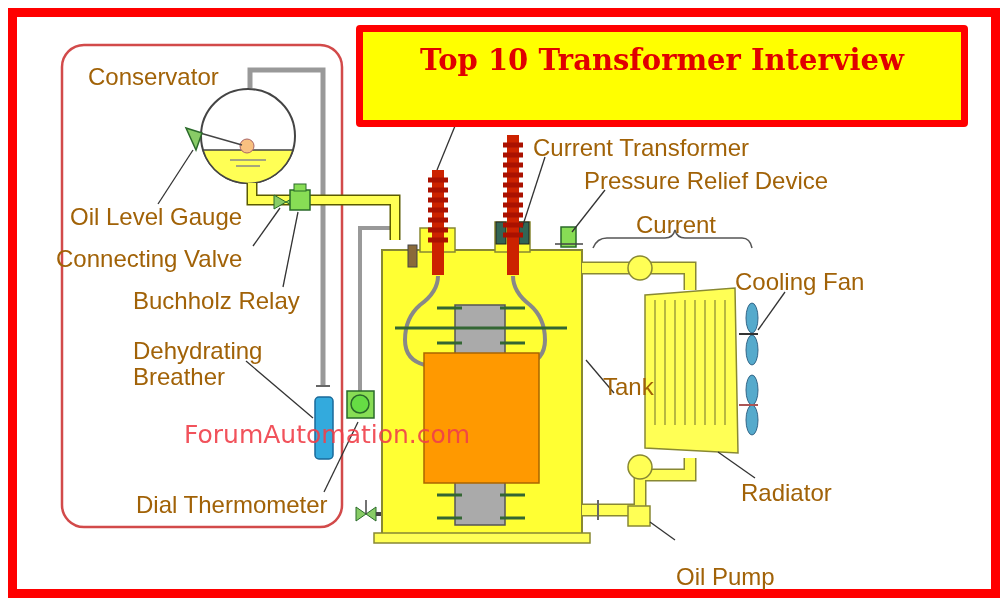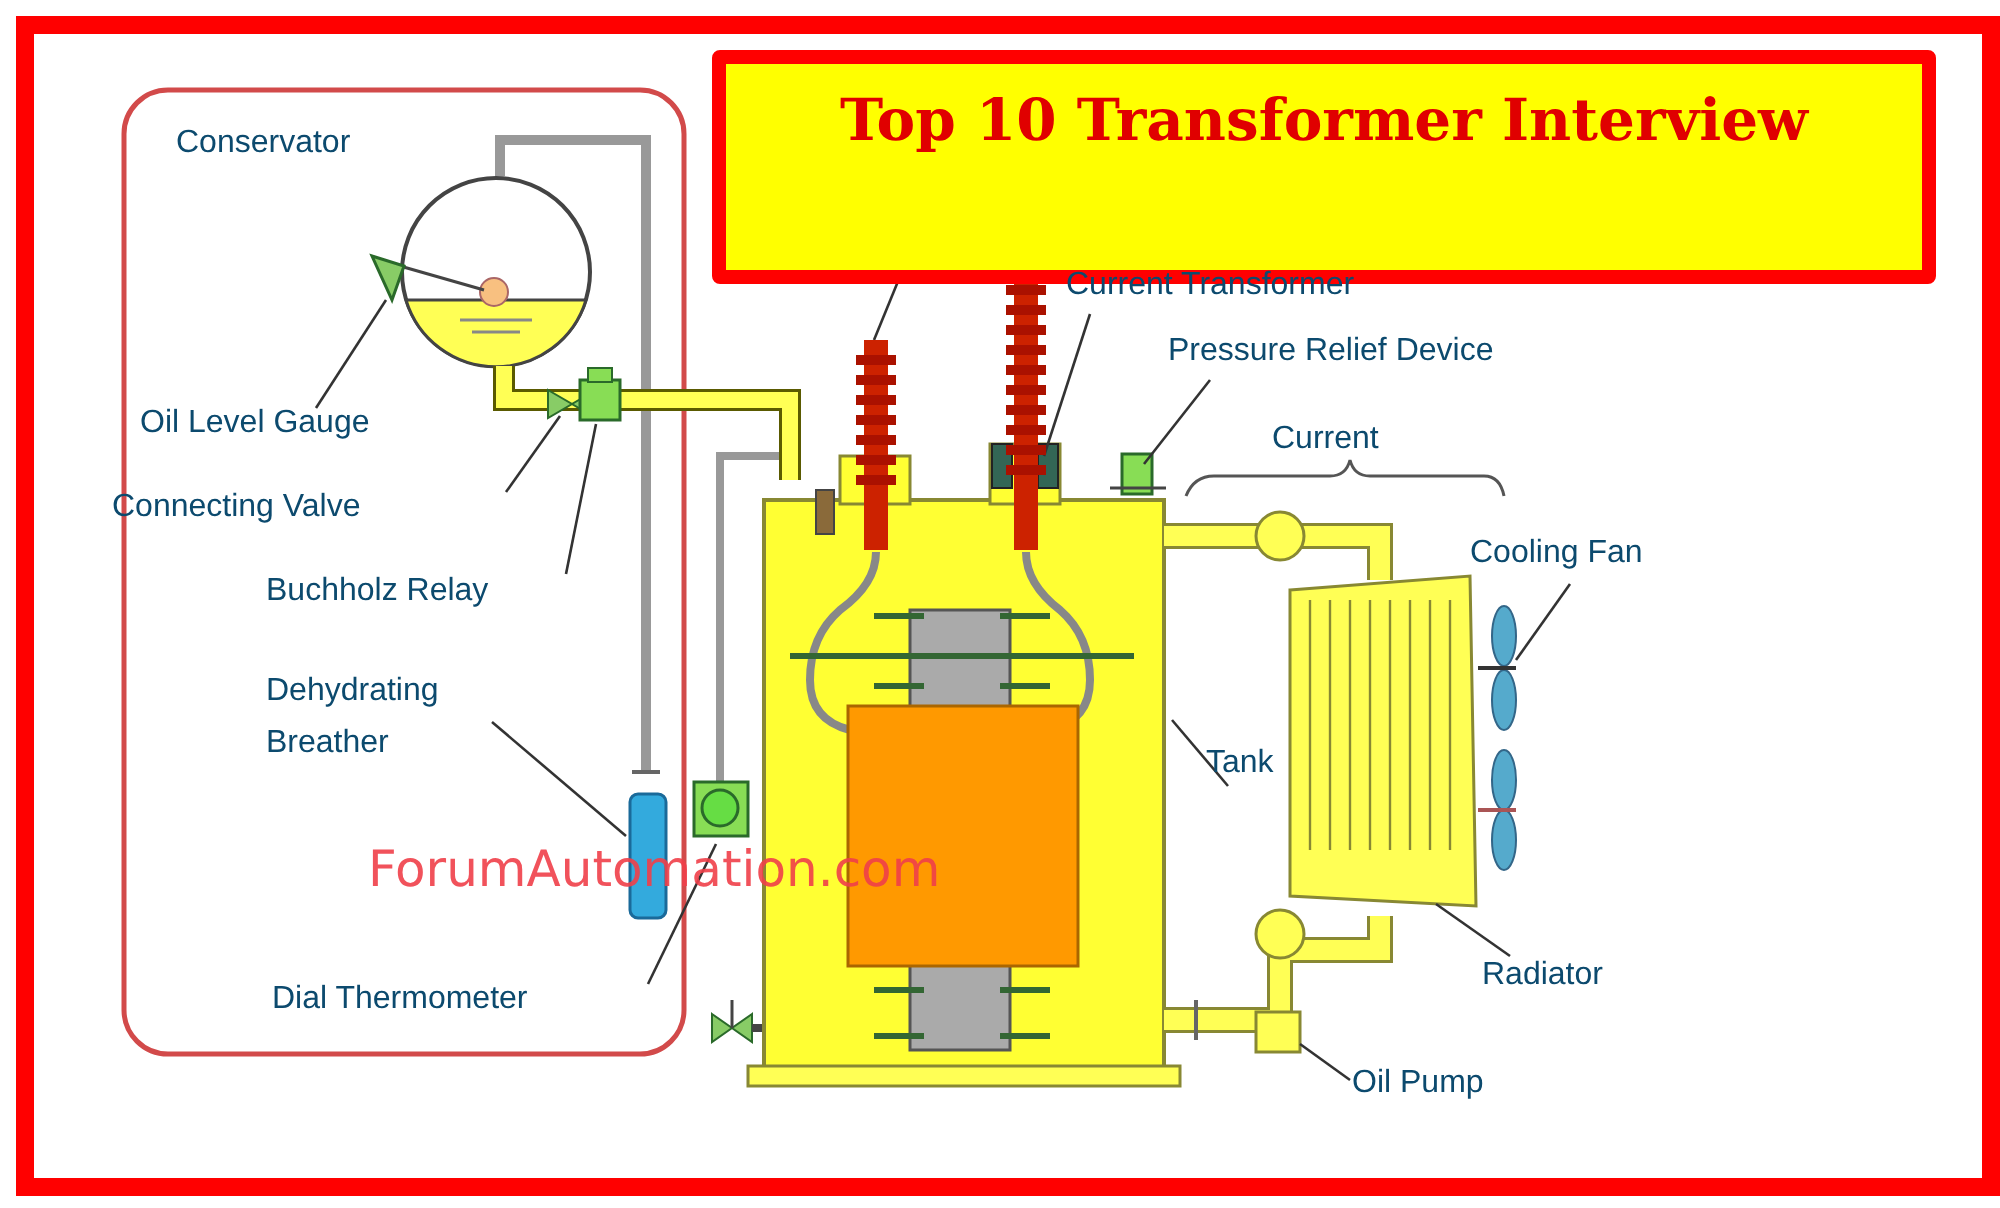--- a/index.html
+++ b/index.html
@@ -1,22 +1,22 @@
 <!DOCTYPE html>
 <html><head>
 <meta charset="utf-8">
 <style>
   html,body{margin:0;padding:0;background:#fff;}
   body{width:1000px;height:604px;position:relative;overflow:hidden;font-family:"Liberation Sans",sans-serif;}
   .frame{position:absolute;left:8px;top:8px;width:974px;height:572px;border:9px solid #ff0000;box-sizing:content-box;}
-  .title-box{position:absolute;left:356px;top:25px;width:612px;height:117px;background:#ffff00;border:7px solid #ff0000;border-radius:4px;box-sizing:border-box;text-align:center;}
+  .title-box{position:absolute;left:356px;top:25px;width:612px;height:102px;background:#ffff00;border:7px solid #ff0000;border-radius:4px;box-sizing:border-box;text-align:center;}
   .title-line{font-family:"DejaVu Serif",serif;font-weight:bold;color:#e00000;font-size:29px;line-height:37px;}
   .title-line.l1{margin-top:10px;}
   svg{position:absolute;left:0;top:0;}
-  .lbl{position:absolute;font-family:"Liberation Sans",sans-serif;font-size:16px;color:#0c4a6e;white-space:nowrap;}
+  .lbl{position:absolute;font-family:"Liberation Sans",sans-serif;font-size:24px;color:#a16207;white-space:nowrap;}
   .wm{position:absolute;left:184px;top:420px;font-family:"DejaVu Sans",sans-serif;font-size:25px;color:#f0404a;opacity:.9;}
 </style>
 </head>
 <body>
 
 <div class="frame"></div>
 
 <svg width="1000" height="604" viewBox="0 0 1000 604">
 
   <rect x="62" y="45" width="280" height="482" rx="22" fill="none" stroke="#d24a4a" stroke-width="2.5"></rect>
@@ -136,15 +136,15 @@
 <div class="lbl" style="left:133px;top:287px;">Buchholz Relay</div>
 <div class="lbl" style="left:133px;top:337px;">Dehydrating</div>
 <div class="lbl" style="left:133px;top:363px;">Breather</div>
 <div class="lbl" style="left:136px;top:491px;">Dial Thermometer</div>
 <div class="lbl" style="left:533px;top:134px;">Current Transformer</div>
 <div class="lbl" style="left:584px;top:167px;">Pressure Relief Device</div>
 <div class="lbl" style="left:636px;top:211px;">Current</div>
 <div class="lbl" style="left:735px;top:268px;">Cooling Fan</div>
 <div class="lbl" style="left:588px;top:373px;margin-left:15px;">Tank</div>
 <div class="lbl" style="left:741px;top:479px;">Radiator</div>
-<div class="lbl" style="left:676px;top:533px;">Oil Pump</div>
+<div class="lbl" style="left:676px;top:563px;">Oil Pump</div>
 
 <div class="wm">ForumAutomation.com</div>
 
 </body></html>

